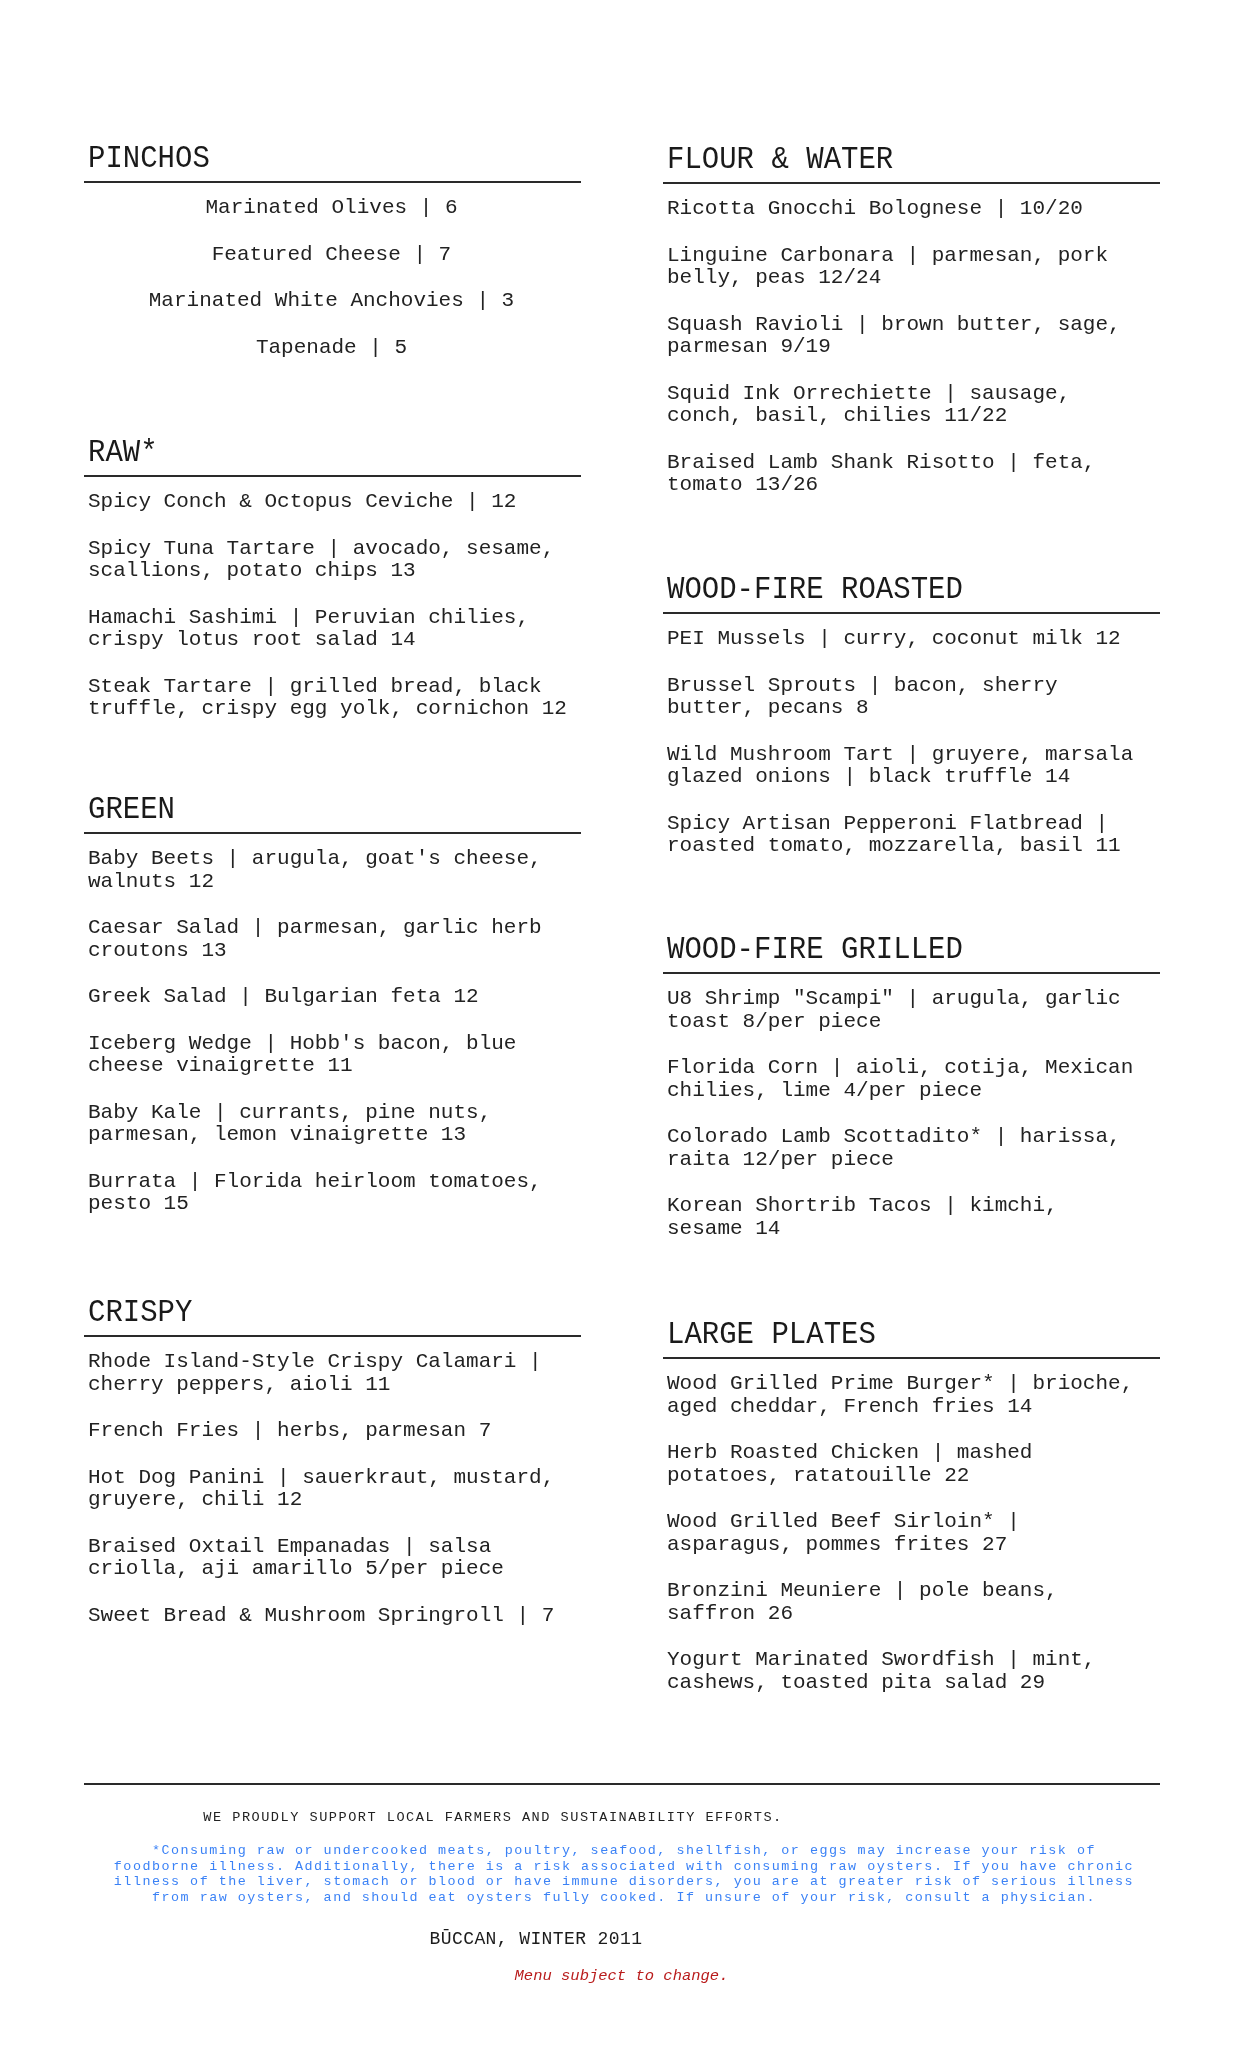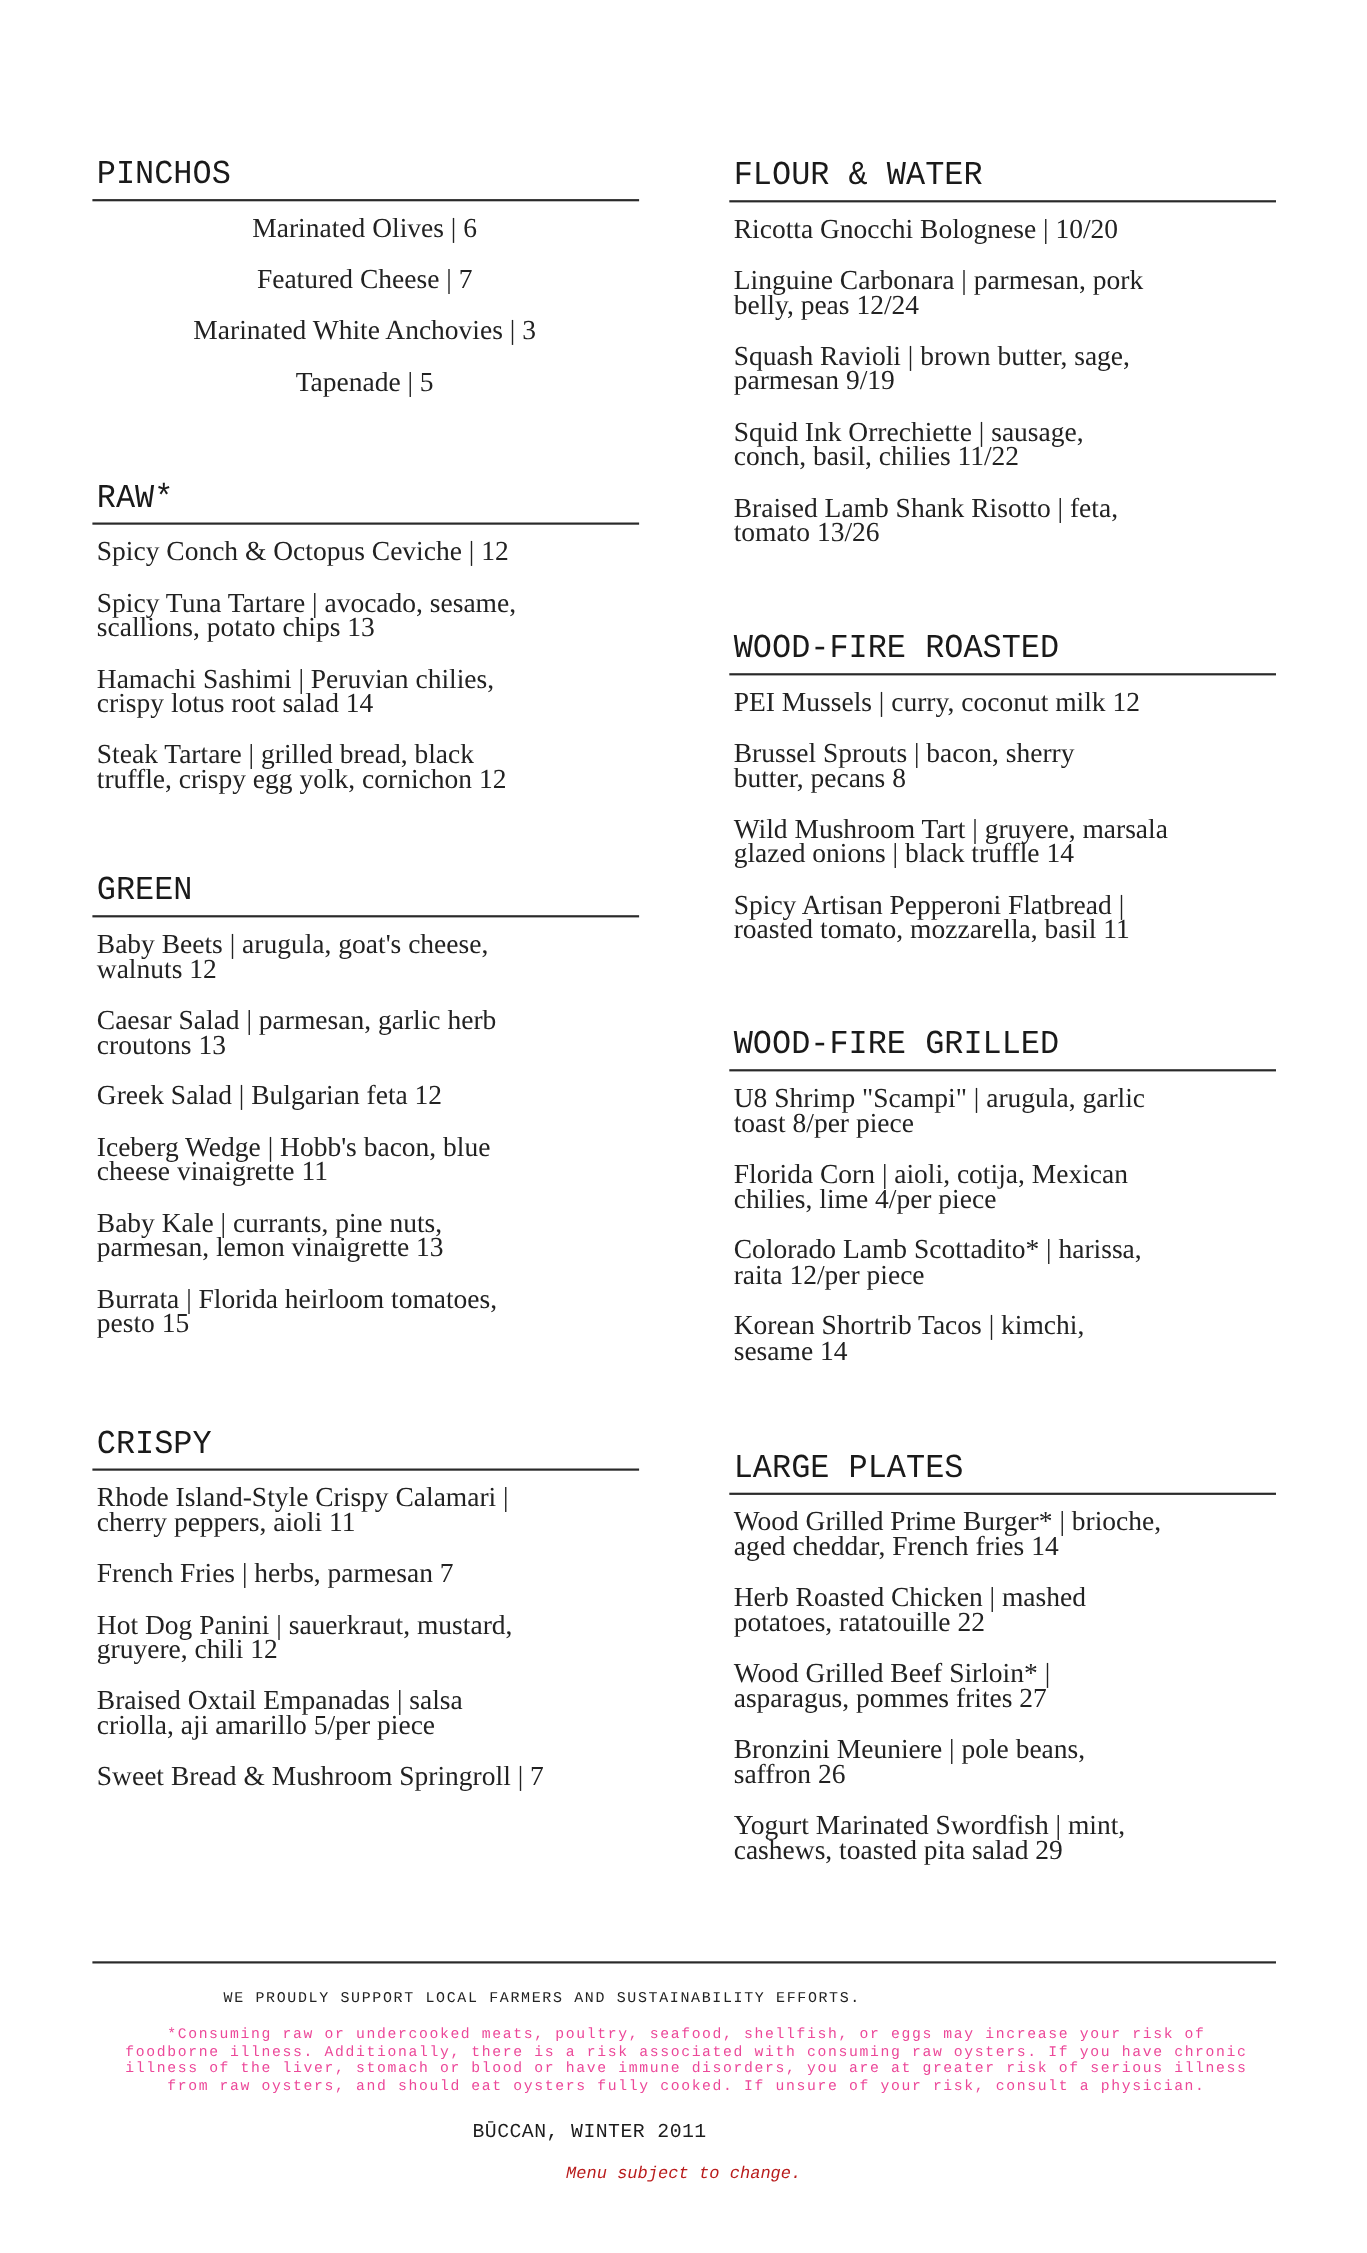--- a/index.html
+++ b/index.html
@@ -35,28 +35,27 @@
     transform: scaleY(1.05);
     transform-origin: bottom left;
   }
   .items {
     list-style: none;
     margin: 0;
     padding: 0;
     padding-top: 14px;
   }
   .items li {
-    font-size: 25px;
+    font-size: 21px;
     line-height: 22.5px;
     margin: 0 0 24px 0;
     padding-left: 4px;
     padding-right: 6px;
     color: #222;
     white-space: pre-line;
-    font-family: Liberation Serif, serif;
   }
   .footer-rule {
     position: absolute;
     left: 84px;
     top: 1783px;
     width: 1076px;
     height: 0;
     border-top: 2px solid #2a2a2a;
   }
   .footer-support {
@@ -72,21 +71,21 @@
   }
   .footer-disclaimer {
     position: absolute;
     left: 84px;
     width: 1080px;
     top: 1843px;
     text-align: center;
     font-size: 13.4px;
     letter-spacing: 1.5px;
     line-height: 15.7px;
-    color: #ec4899;
+    color: #3b82f6;
     white-space: pre-line;
   }
   .footer-name {
     position: absolute;
     left: 0;
     width: 1072px;
     top: 1926px;
     text-align: center;
     font-size: 18px;
     letter-spacing: 0.4px;

